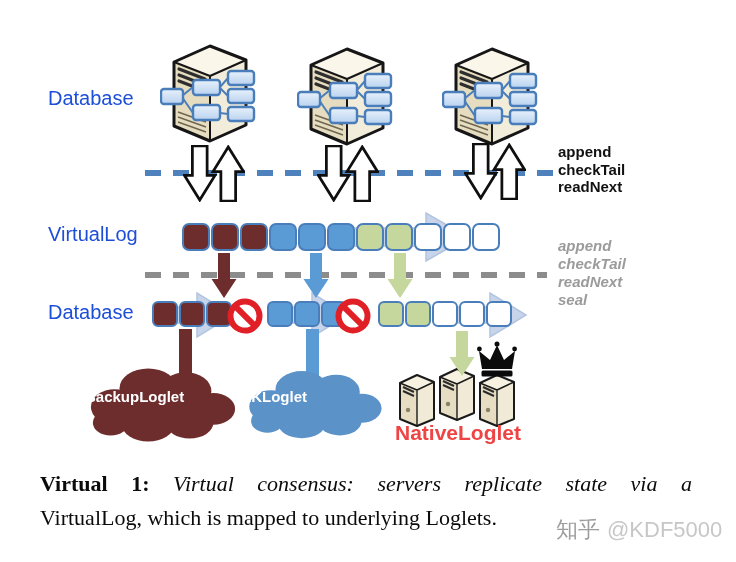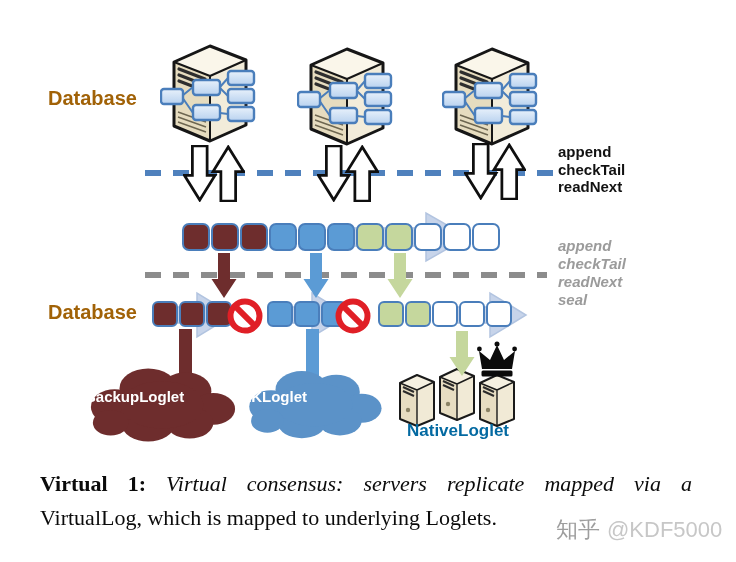--- a/index.html
+++ b/index.html
@@ -1,19 +1,19 @@
 <!DOCTYPE html>
 <html style="--c-maroon: #6e2d2d; --c-blue: #5b9bd5; --c-green: #c5d79d; --c-border: #4a7ebb; --c-dashblue: #4f81bd; --c-dashgray: #8c8c8c; --c-arrowlight: #c7d4ea; --c-arrowlightborder: #b2c4e0; --c-sealred: #e01f26; --c-cloudmaroon: #6e2d2d; --c-cloudblue: #5b92c8; --c-graytext: #9b9b9b; --c-wmgray: #9e9e9e; --c-wmlight: #c7c7c7;"><head>
 <meta charset="utf-8">
 <style>
   html,body{margin:0;padding:0;background:#fff;}
   .stage{position:relative;width:736px;height:562px;background:#ffffff;overflow:hidden;
          font-family:"Liberation Sans",sans-serif;}
   .abs{position:absolute;}
-  .row-label{font-weight:bold;font-size:20px;color:#a16207;letter-spacing:0;}
+  .row-label{font-weight:normal;font-size:20px;color:#1d4ed8;letter-spacing:0;}
   
   .dash{position:absolute;height:6px;z-index:1;}
   .dash-blue{left:145px;top:170px;width:408px;
     background:repeating-linear-gradient(90deg,var(--c-dashblue) 0 16px,transparent 16px 28px);}
   .dash-gray{left:145px;top:272px;width:402px;
     background:repeating-linear-gradient(90deg,var(--c-dashgray) 0 16px,transparent 16px 28px);}
   
   .ops{position:absolute;left:558px;font-size:15px;font-weight:bold;line-height:17.5px;}
   .ops-black{top:143px;color:#111;}
   .ops-gray{top:237px;color:var(--c-graytext);font-style:italic;line-height:18px;}
@@ -23,22 +23,22 @@
       border-radius:7px;background:#fff;}
   .chain.small .sq{width:26px;height:26px;border-radius:6px;}
   .sq-maroon{background:var(--c-maroon);}
   .sq-blue{background:var(--c-blue);}
   .sq-green{background:var(--c-green);}
   .sq-white{background:#ffffff;}
   .z1{z-index:1}.z2{z-index:2}.z3{z-index:3}.z4{z-index:4}
   
   .cloud-label{position:absolute;z-index:4;color:#fff;
                font-weight:bold;font-size:15px;}
-  .native-label{position:absolute;z-index:4;text-align:center;color:#0369a1;
-                font-weight:bold;font-size:17px;}
+  .native-label{position:absolute;z-index:4;text-align:center;color:#ef4444;
+                font-weight:bold;font-size:21px;}
   
   .caption-line1{position:absolute;left:40px;top:471px;width:652px;
     font-family:"Liberation Serif",serif;font-size:22px;color:#0b0b0b;
     text-align:justify;text-align-last:justify;white-space:normal;}
   .caption-line1 .fig{font-weight:bold;font-style:normal;}
   .caption-line1 .rest{font-style:italic;}
   .caption-line2{position:absolute;left:40px;top:505px;width:660px;
     font-family:"Liberation Serif",serif;font-size:22px;color:#0b0b0b;}
   
   .watermark{position:absolute;left:556px;top:515px;font-size:22px;z-index:5;text-align:center;}
@@ -118,20 +118,21 @@
       <circle cx="2.4" cy="8" r="2.4" fill="#0b0b0b"></circle>
       <circle cx="20" cy="3" r="2.5" fill="#0b0b0b"></circle>
       <circle cx="37.6" cy="8" r="2.4" fill="#0b0b0b"></circle>
     </symbol>
   </defs>
 </svg>
 
 <div class="stage">
 
   <div class="abs row-label" style="left:48px;top:87px">Database</div>
+  <div class="abs row-label" style="left:48px;top:223px">VirtualLog</div>
   <div class="abs row-label" style="left:48px;top:301px">Database</div>
 
   <svg class="abs z2" style="left:160px;top:36px" width="100" height="112">
       <use href="#sym-server"></use>
     </svg>
   <svg class="abs z2" style="left:297px;top:39px" width="100" height="112">
       <use href="#sym-server"></use>
     </svg>
   <svg class="abs z2" style="left:442px;top:39px" width="100" height="112">
       <use href="#sym-server"></use>
@@ -251,21 +252,21 @@
         <use href="#sym-server-sm" width="42" height="60"></use>
       </g>
   </svg>
   <svg class="abs z4" style="left:477px;top:341px" width="40" height="38">
       <use href="#sym-crown"></use>
     </svg>
   <div class="native-label" style="left:392px;top:421px;width:132px">NativeLoglet</div>
 
   <div class="caption-line1">
     <span class="fig">Virtual 1:</span>
-    <span class="rest">Virtual consensus: servers replicate mapped via a</span>
+    <span class="rest">Virtual consensus: servers replicate state via a</span>
   </div>
   <div class="caption-line2">VirtualLog, which is mapped to underlying Loglets.</div>
 
   <div class="watermark">
     <span class="wm-site">知乎</span><span class="wm-user">@KDF5000</span>
   </div>
 
 </div>
 
 </body></html>

